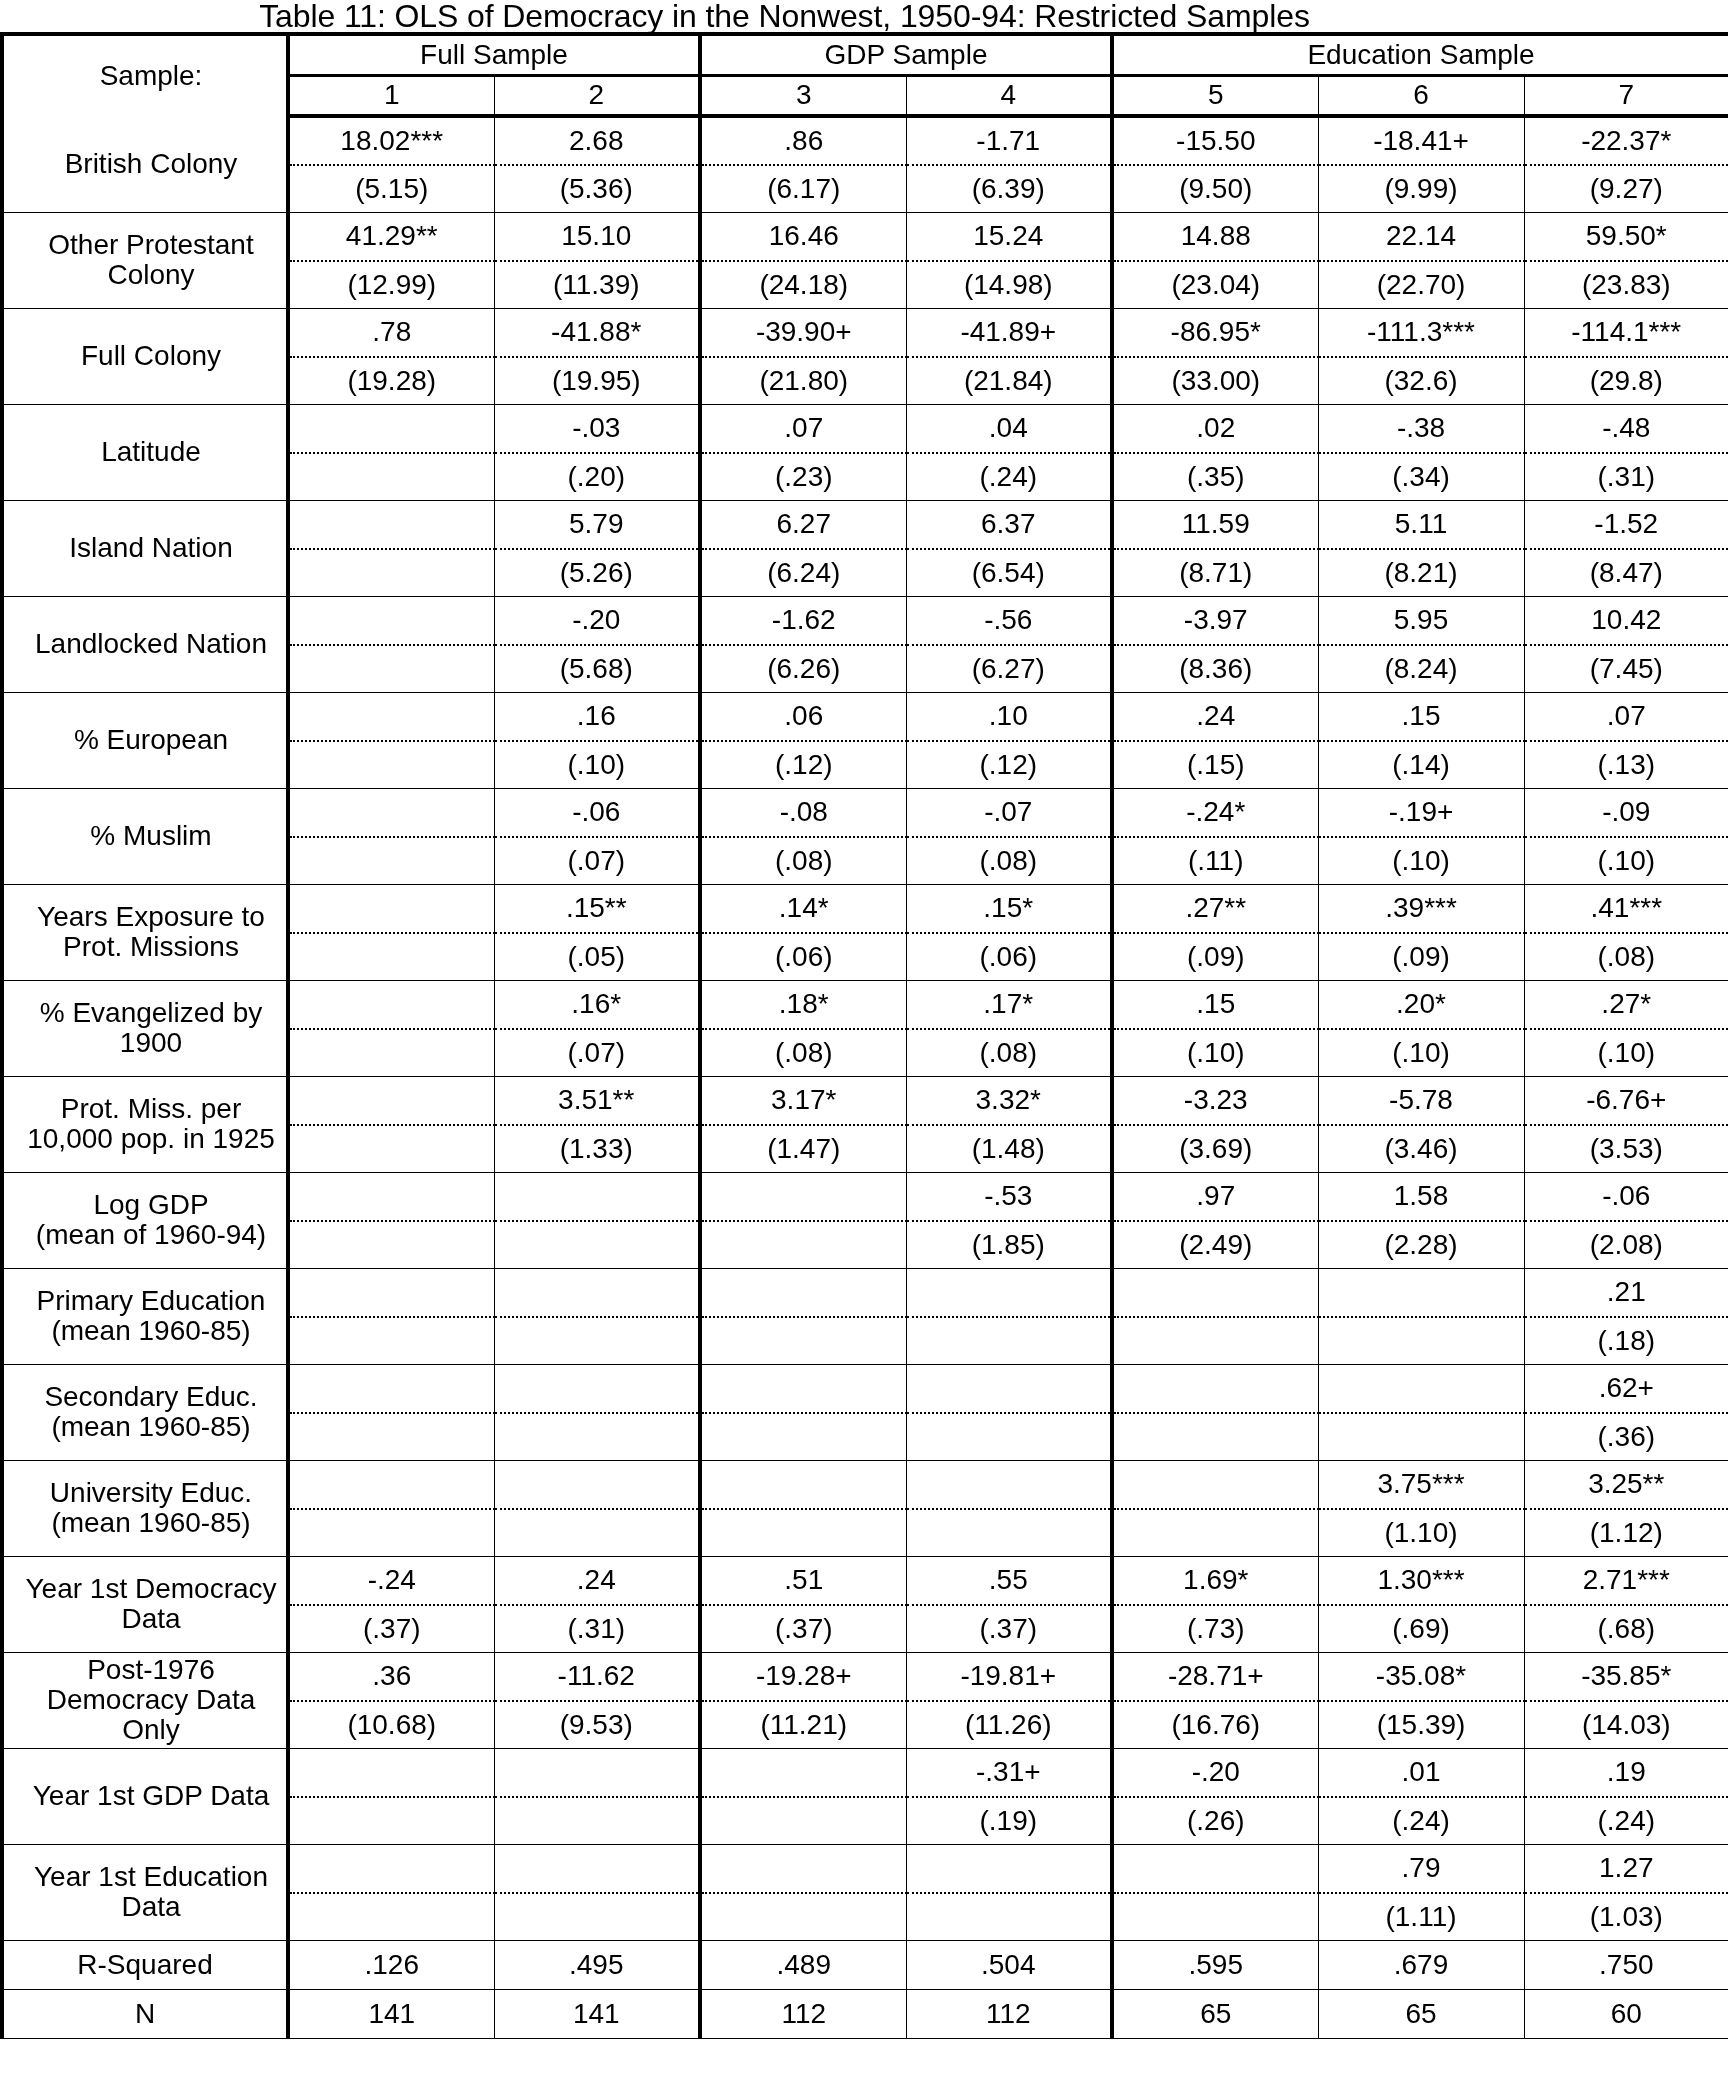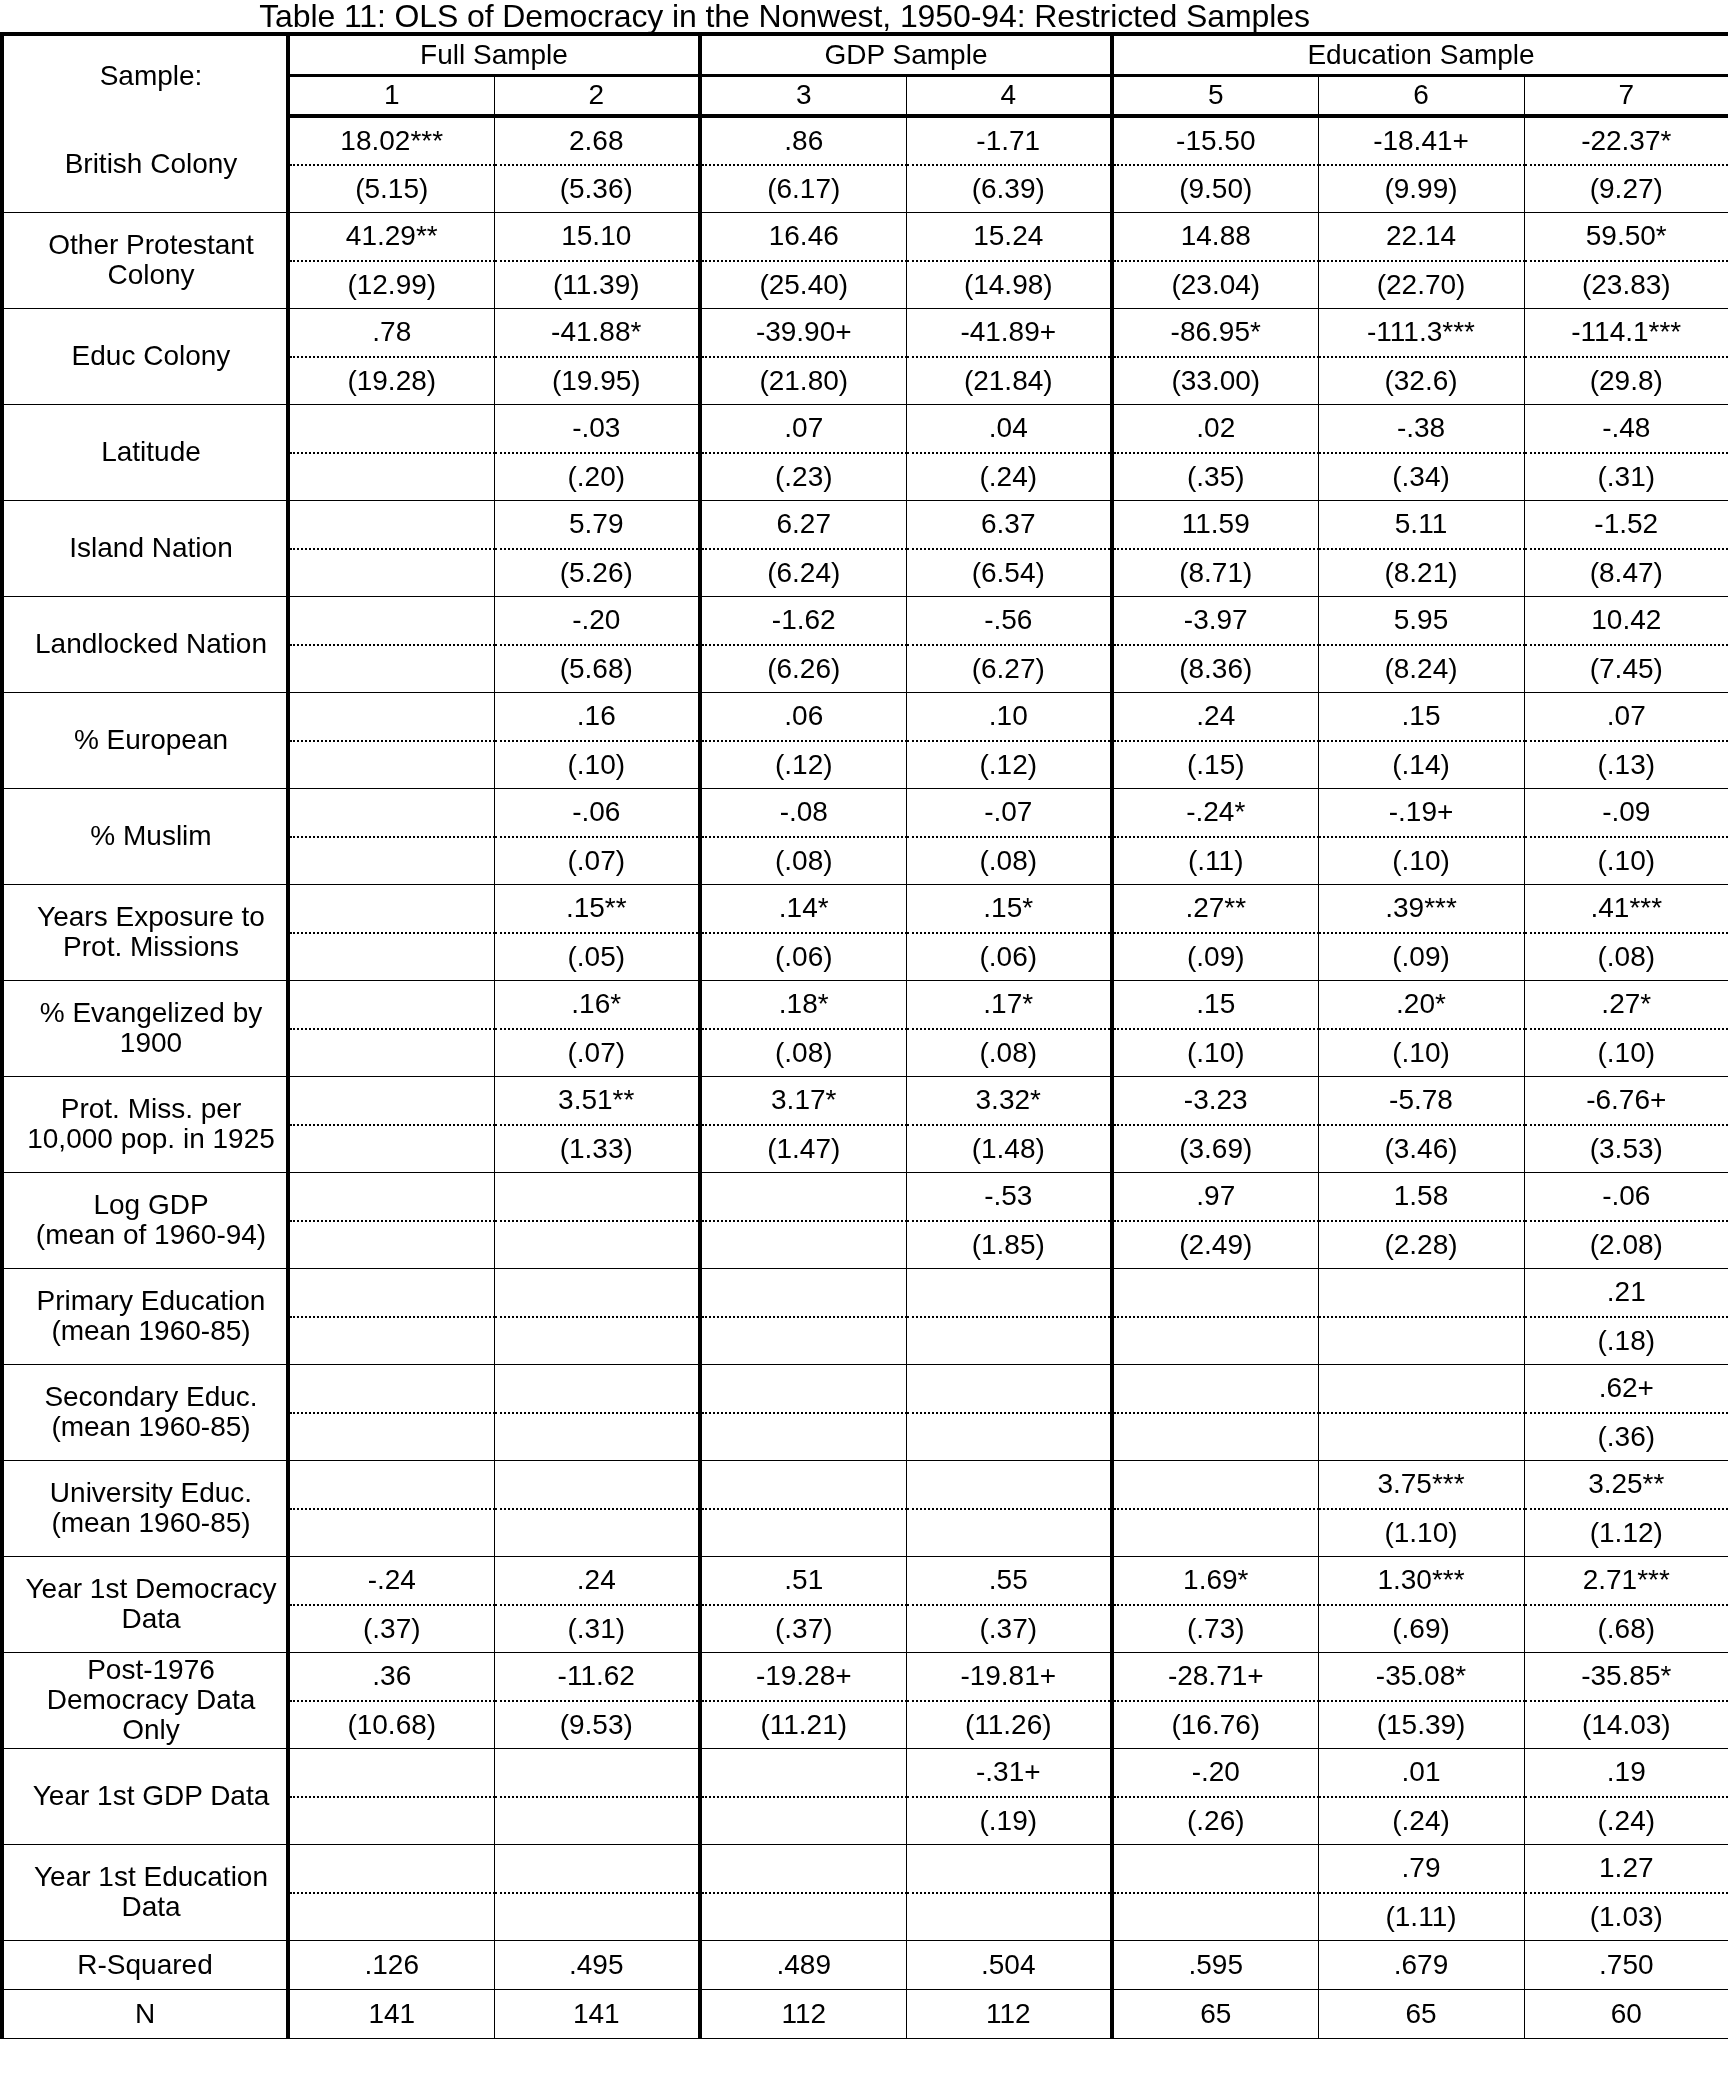--- a/index.html
+++ b/index.html
@@ -155,29 +155,29 @@
           <td class="num bb-dot bl-thin">15.10</td>
           <td class="num bb-dot bl-thick">16.46</td>
           <td class="num bb-dot bl-thin">15.24</td>
           <td class="num bb-dot bl-thick">14.88</td>
           <td class="num bb-dot bl-thin">22.14</td>
           <td class="num bb-dot bl-thin outer-r">59.50*</td>
         </tr>
         <tr class="se-row">
           <td class="num bb-thin bl-thick">(12.99)</td>
           <td class="num bb-thin bl-thin">(11.39)</td>
-          <td class="num bb-thin bl-thick">(25.40)</td>
+          <td class="num bb-thin bl-thick">(24.18)</td>
           <td class="num bb-thin bl-thin">(14.98)</td>
           <td class="num bb-thin bl-thick">(23.04)</td>
           <td class="num bb-thin bl-thin">(22.70)</td>
           <td class="num bb-thin bl-thin outer-r">(23.83)</td>
         </tr>
         <tr class="coef-row">
           <td class="lbl outer-l bb-thin" rowspan="2">
-            <span class="lbl-span">Educ Colony</span>
+            <span class="lbl-span">Full Colony</span>
           </td>
           <td class="num bb-dot bl-thick">.78</td>
           <td class="num bb-dot bl-thin">-41.88*</td>
           <td class="num bb-dot bl-thick">-39.90+</td>
           <td class="num bb-dot bl-thin">-41.89+</td>
           <td class="num bb-dot bl-thick">-86.95*</td>
           <td class="num bb-dot bl-thin">-111.3***</td>
           <td class="num bb-dot bl-thin outer-r">-114.1***</td>
         </tr>
         <tr class="se-row">

